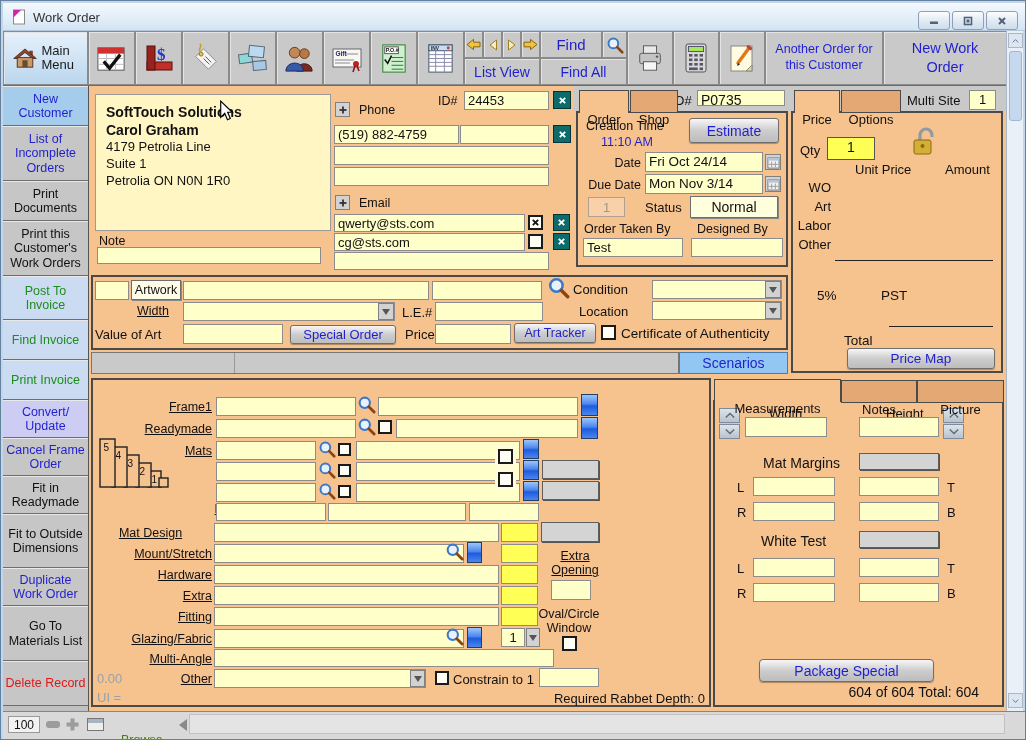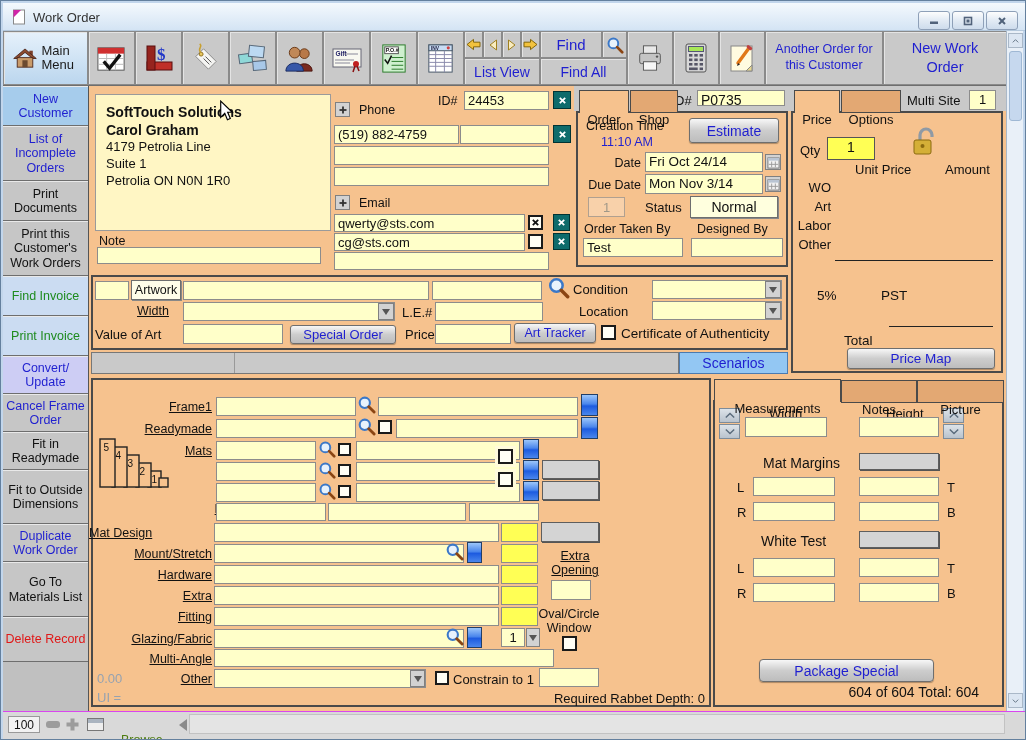--- a/index.html
+++ b/index.html
@@ -278,20 +278,23 @@
       </div>
     <div class="side s-gray c-blue" style="height:55px">
         <span>List of Incomplete Orders</span>
       </div>
     <div class="side s-gray c-blk" style="height:40px">
         <span>Print Documents</span>
       </div>
     <div class="side s-gray c-blk" style="height:55px">
         <span>Print this Customer's Work Orders</span>
       </div>
+    <div class="side s-pale c-grn" style="height:44px">
+        <span>Post To Invoice</span>
+      </div>
     <div class="side s-pale c-grn" style="height:40px">
         <span>Find Invoice</span>
       </div>
     <div class="side s-pale c-grn" style="height:40px">
         <span>Print Invoice</span>
       </div>
     <div class="side s-lav c-blue" style="height:38px">
         <span>Convert/ Update</span>
       </div>
     <div class="side s-gray c-blue" style="height:38px">
@@ -543,21 +546,21 @@
         <text x="40.5" y="37">2</text>
         <text x="52.5" y="45">1</text>
       </g>
     </svg>
 
     <div class="lbl ul" style="left:0;top:416px;width:123px;text-align:right;margin-left:29px;">Fillet</div>
     <div class="fld" style="left:127px;top:417px;width:110px;height:18px;"></div>
     <div class="fld" style="left:239px;top:417px;width:138px;height:18px;"></div>
     <div class="fld" style="left:380px;top:417px;width:70px;height:18px;"></div>
 
-    <div class="lbl ul" style="left:0;top:440px;width:123px;text-align:left;">Mat Design</div>
+    <div class="lbl ul" style="left:0;top:440px;width:123px;text-align:center;">Mat Design</div>
     <div class="fld" style="left:125px;top:437px;width:285px;height:19px;"></div>
     <div class="fld yfld" style="left:412px;top:437px;width:37px;height:19px;"></div>
     <div class="grayfld" style="left:452px;top:436px;width:58px;height:20px;"></div>
 
     <div class="lbl ul" style="left:0;top:461px;width:123px;text-align:right;">Mount/Stretch</div>
     <div class="fld" style="left:125px;top:458px;width:250px;height:19px;"></div>
     <svg class="abs" style="left:356px;top:456px;" width="19" height="19" viewBox="0 0 20 20">
         <use href="#sym-mag"></use>
       </svg>
     <div class="bluebtn" style="left:378px;top:456px;width:15px;height:21px;"></div>

